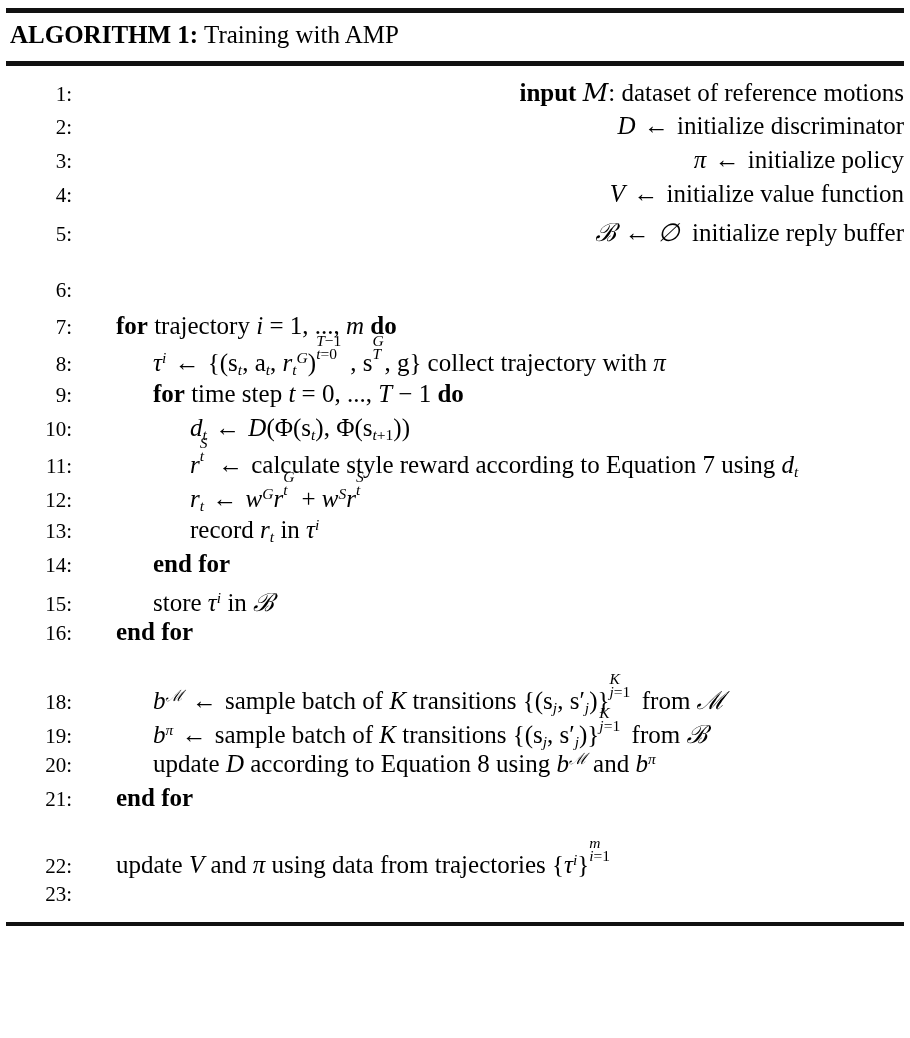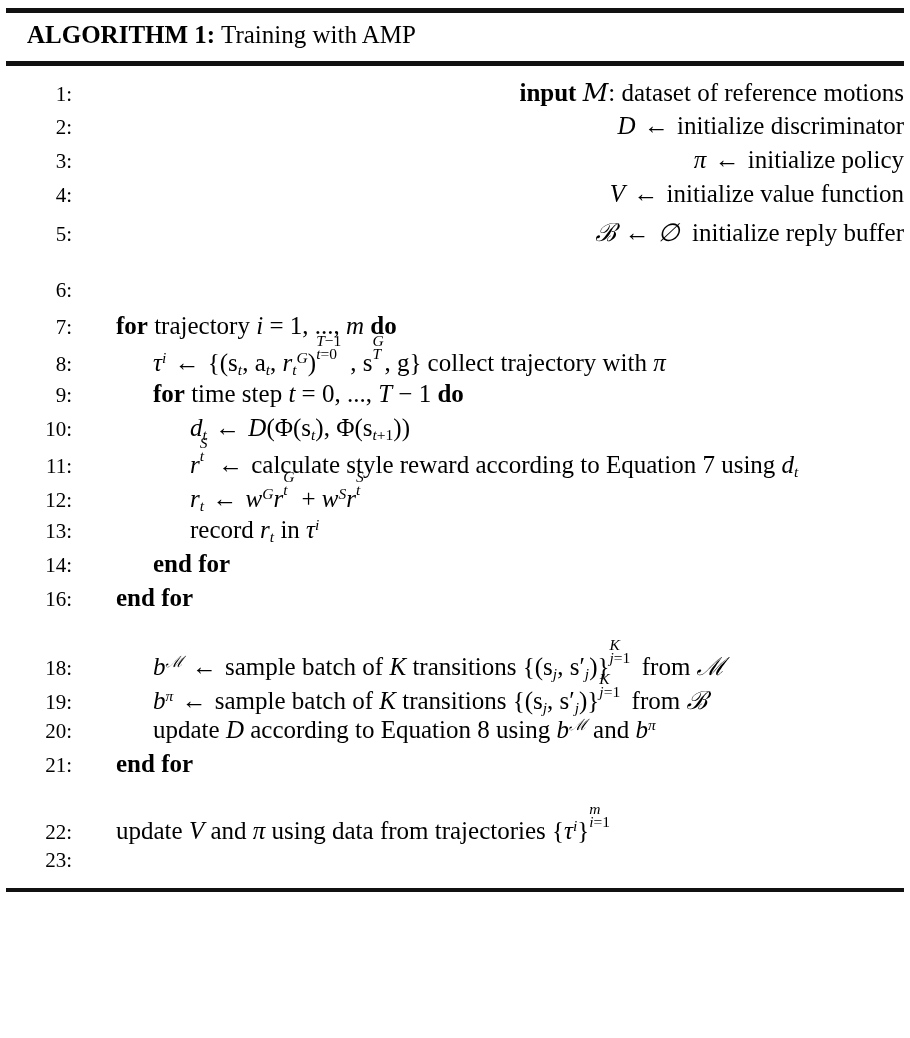--- a/index.html
+++ b/index.html
@@ -44,21 +44,20 @@
   }
   
   .caption {
     font-size: 25px;
     line-height: 40px;
     padding: 2px 0 2px 4px;
     white-space: nowrap;
   }
   .caption .kw {
     font-weight: bold;
-    margin-left: 17px;
   }
   
   .lines {
     padding-top: 12px;
   }
   .line {
     display: flex;
     align-items: baseline;
     height: 34px;
     font-size: 25px;
@@ -203,20 +202,24 @@
     <div class="line">
       <span class="lineno">13:</span>
       <span class="content ind3">record <i>r</i><sub><i>t</i></sub> in <i>τ</i><sup><i>i</i></sup></span>
     </div>
 
     <div class="line">
       <span class="lineno">14:</span>
       <span class="content ind2"><b>end for</b></span>
     </div>
 
+    <div class="line">
+      <span class="lineno">15:</span>
+      <span class="content ind2">store <i>τ</i><sup><i>i</i></sup> in <span class="cal">ℬ</span></span>
+    </div>
 
     <div class="line">
       <span class="lineno">16:</span>
       <span class="content ind1"><b>end for</b></span>
     </div>
 
     <div class="line spacer"></div>
 
 
     <div class="line">

